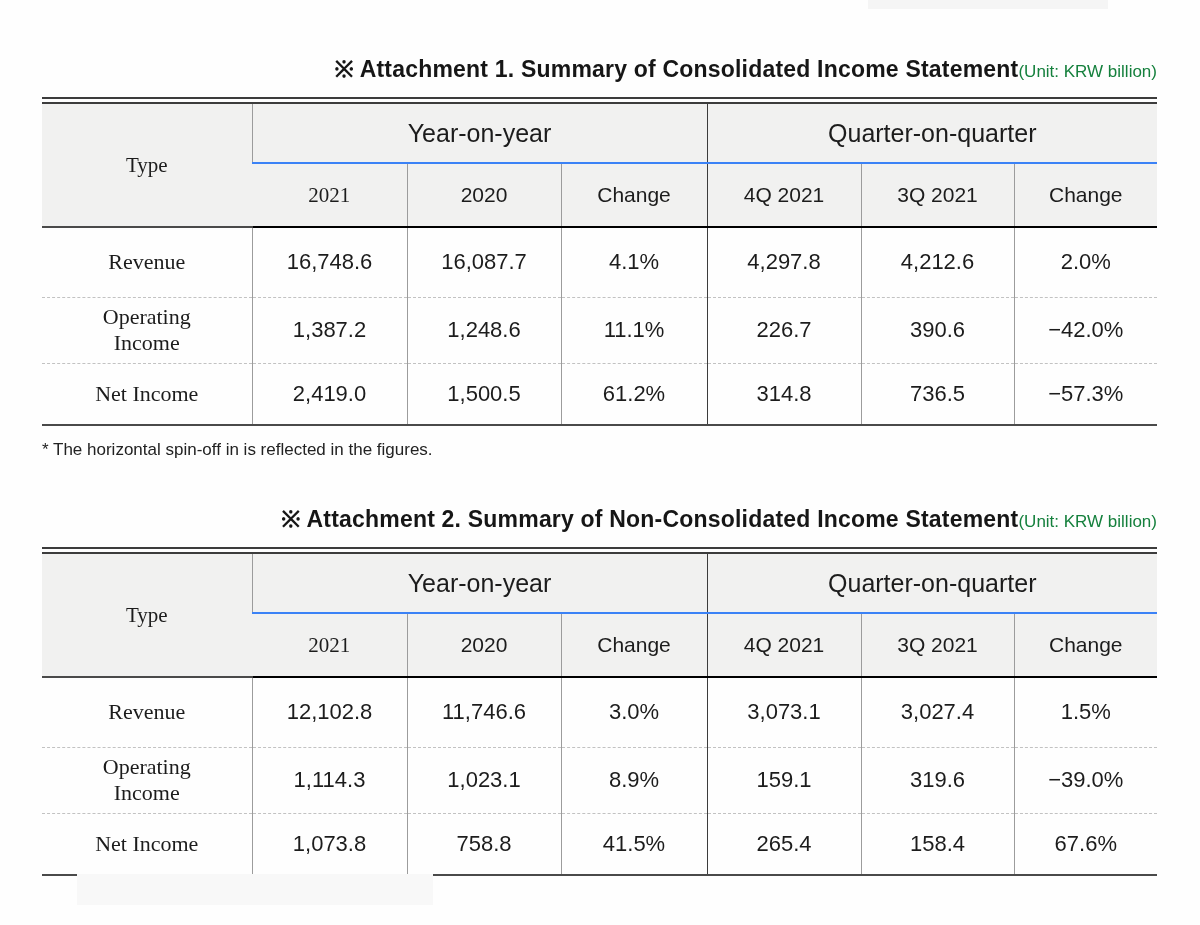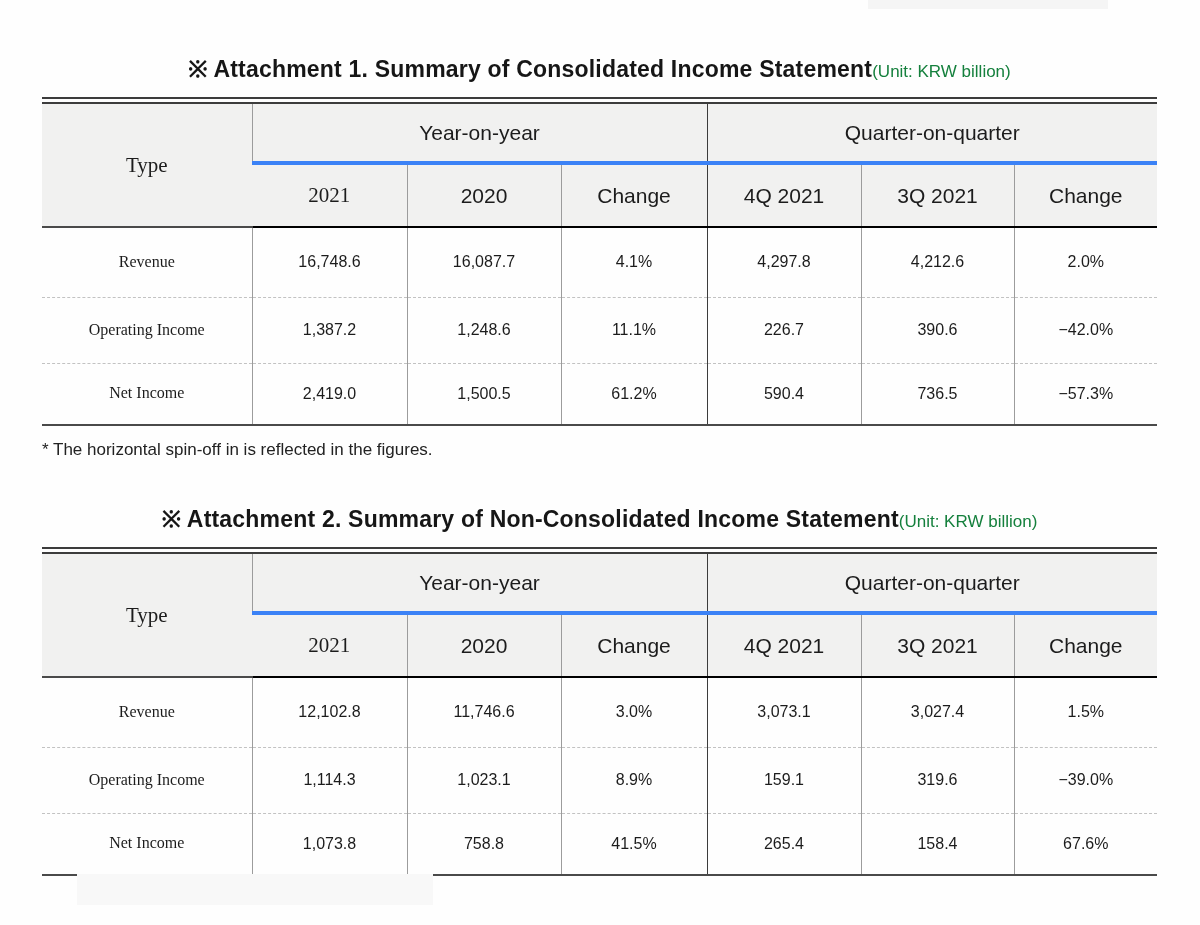--- a/index.html
+++ b/index.html
@@ -15,21 +15,21 @@
   }
   .deco-top {
     position:absolute; top:0; left:868px; width:240px; height:9px;
     background:#f2f2f2; opacity:.8;
   }
   .deco-bottom {
     position:absolute; top:874px; left:77px; width:356px; height:31px;
     background:#f8f8f8;
   }
   .title-row {
-    display:flex; align-items:baseline; justify-content:center;
+    display:flex; align-items:baseline; justify-content:flex-end;
     width:1115px; margin-bottom:13px;
   }
   .title {
     font-size:23px; font-weight:700; letter-spacing:.2px; color:#161616;
     line-height:30px;
   }
   .unit {
     font-size:17px; font-weight:400; color:#15803d; white-space:nowrap;
   }
   .tbl-wrap {
@@ -42,24 +42,24 @@
     border-top:2px solid #3c3c3c;
   }
   .tbl th, .tbl td {
     text-align:center; vertical-align:middle;
     font-weight:400; color:#1c1c1c;
     border-left:1px solid #9c9c9c;
   }
   .tbl th:first-child, .tbl td:first-child { border-left:none;font-family:Liberation Serif, serif; }
   .tbl .qq-b { border-left:1.6px solid #3c3c3c; }
   .tbl thead th { background:#f1f1f0; }
-  .tbl .grp { font-size:21px; height:60px; border-bottom:4px solid #3b82f6; }
+  .tbl .grp { font-size:25px; height:60px; border-bottom:2px solid #3b82f6; }
   .tbl .typ { font-size:21px; border-bottom:2px solid #4a4a4a; }
   .tbl .sub { font-size:21px; height:64px; border-bottom:2px solid #000000; }
-  .tbl tbody td { font-size:16px; background:transparent; }
+  .tbl tbody td { font-size:22px; background:transparent; }
   .tbl tbody tr.r1 td { height:70px; }
   .tbl tbody tr.r2 td { height:66px; }
   .tbl tbody tr.r3 td { height:62px;text-align:center; }
   .tbl tbody tr + tr td { border-top:1px dashed #c2c2c2; }
   .tbl tbody tr:last-child td { border-bottom:2.5px solid #4a4a4a; }
   .tbl tbody td.row-label span {
     display:inline-block; max-width:125px; line-height:1.18;
   }
   .footnote {
     margin-top:14px; font-size:17px; color:#222222; width:1115px;
@@ -122,21 +122,21 @@
             <td>11.1%</td>
             <td class="qq-b">226.7</td>
             <td>390.6</td>
             <td>−42.0%</td>
           </tr>
           <tr class="r3">
             <td class="row-label"><span>Net Income</span></td>
             <td>2,419.0</td>
             <td>1,500.5</td>
             <td>61.2%</td>
-            <td class="qq-b">590.4</td>
+            <td class="qq-b">314.8</td>
             <td>736.5</td>
             <td>−57.3%</td>
           </tr>
         </tbody>
       </table>
     </div>
 
     <div class="footnote">* The horizontal spin-off in is reflected in the figures.</div>
   </section>
 

